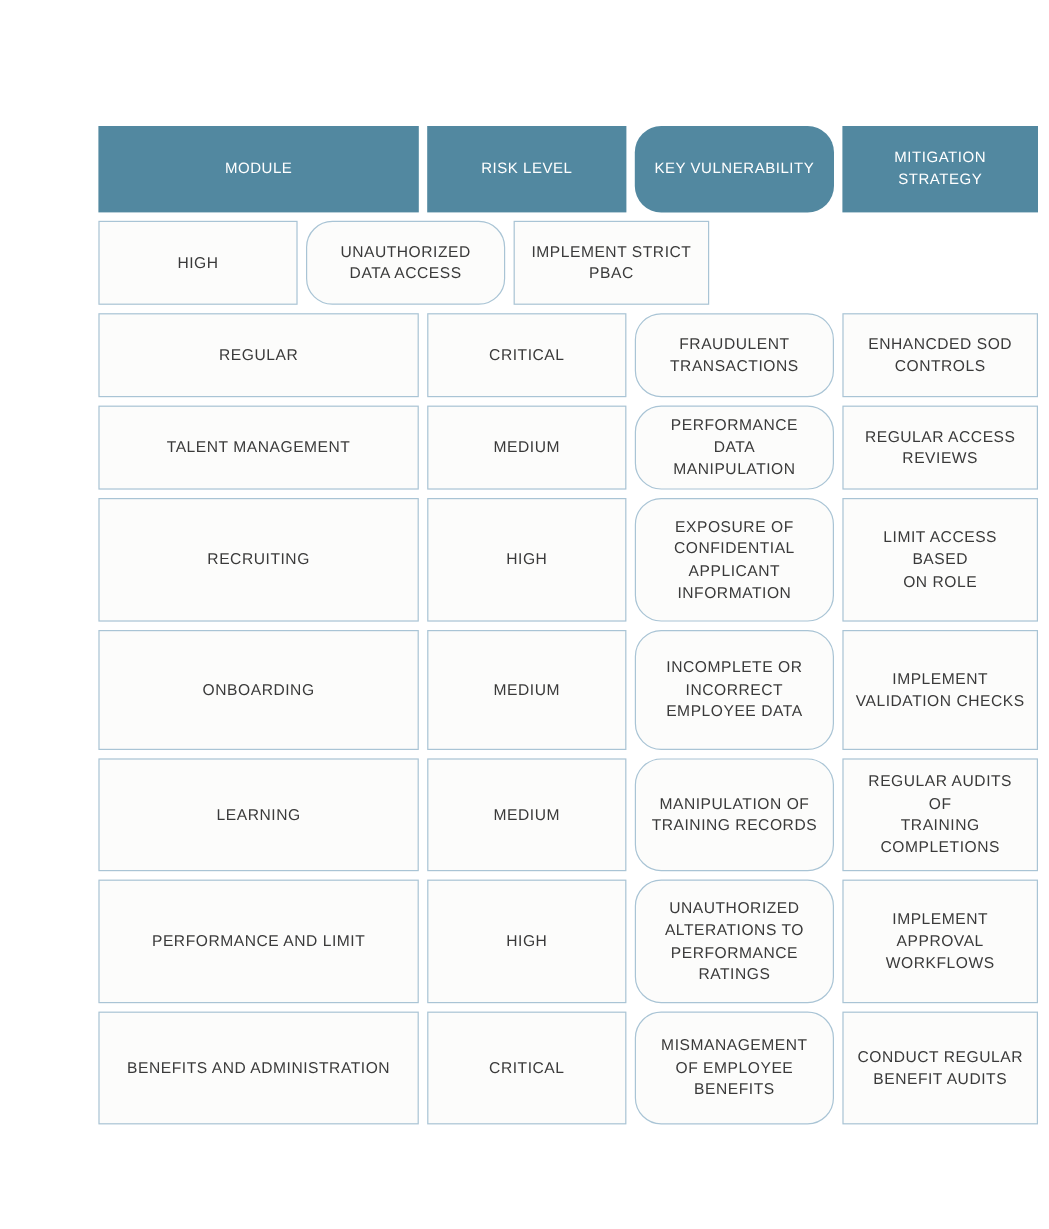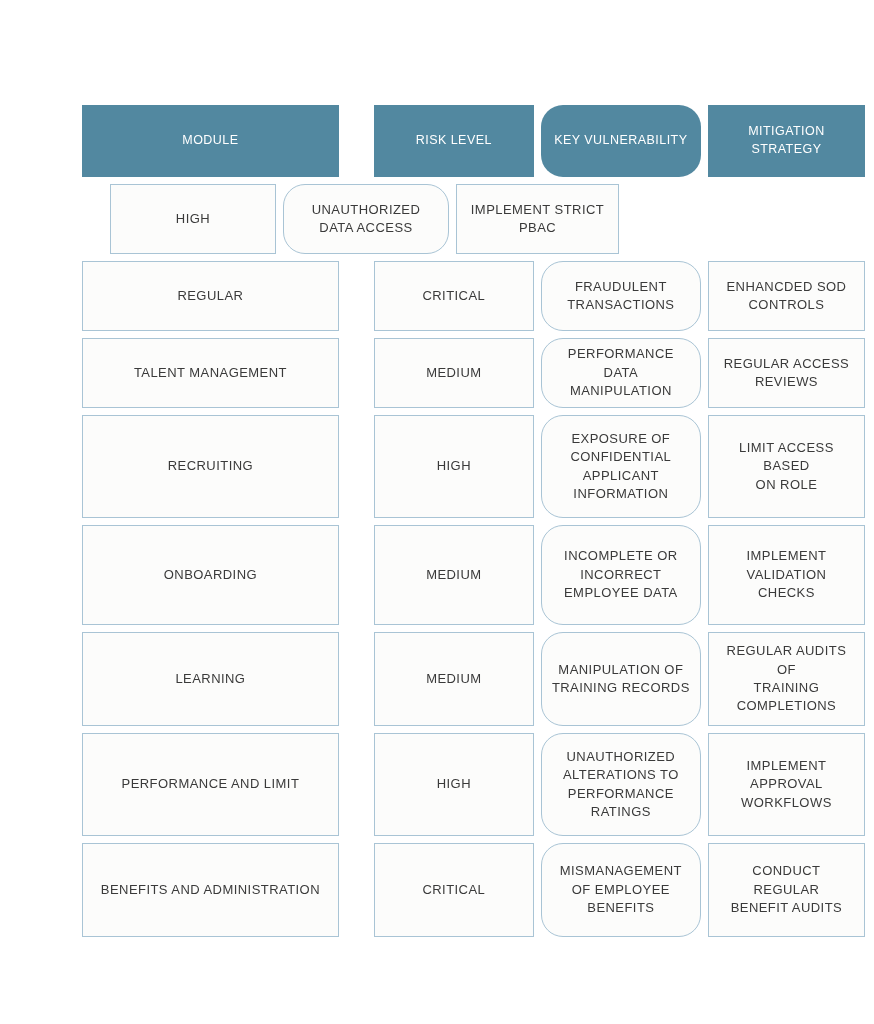--- a/index.html
+++ b/index.html
@@ -34,21 +34,21 @@
     align-items: center;
     justify-content: center;
     text-align: center;
     padding: 6px 10px;
     line-height: 1.42;
     letter-spacing: 0.45px;
   }
 
   
   .col-0 { width: 267px; margin-right: 7px; }
-  .col-1 { width: 166px; margin-right: 7px; margin-left: 28px; }
+  .col-1 { width: 166px; margin-right: 7px; }
   .col-2 { width: 166px; margin-right: 7px; border-radius: 22px; }
   .col-3 { width: 163px; }
 
   
   .header-row .cell {
     background: #5288a0;
     color: #ffffff;
     font-size: 12.5px;
     height: 72px;
     border: none;

